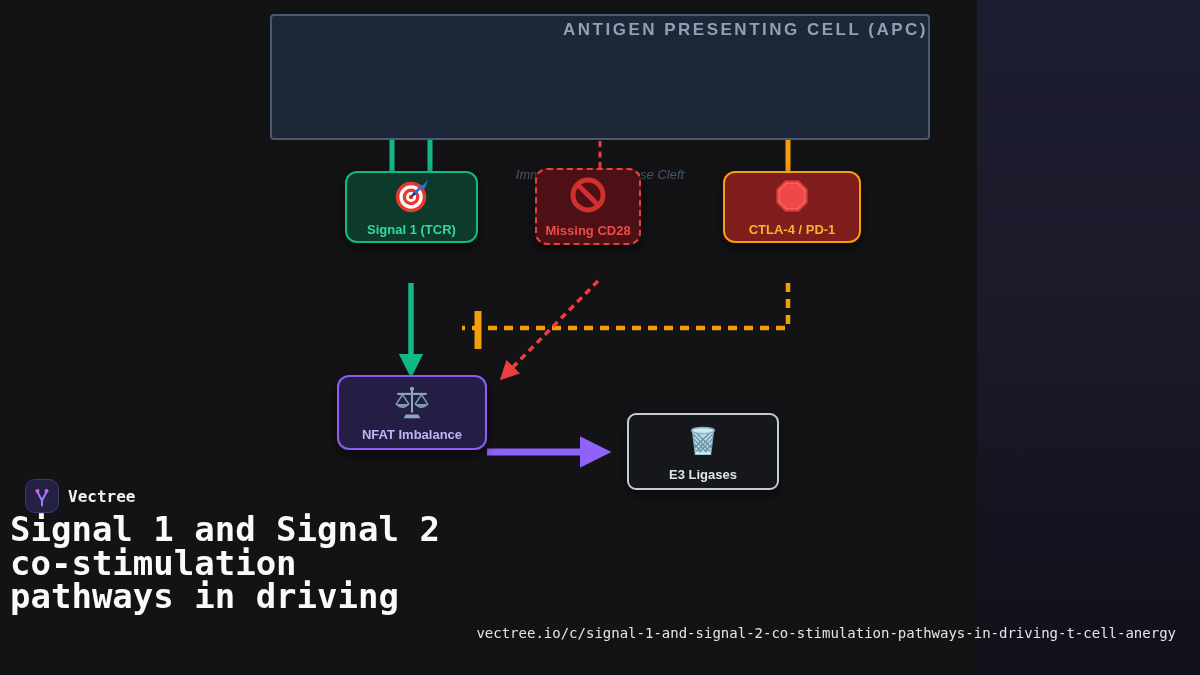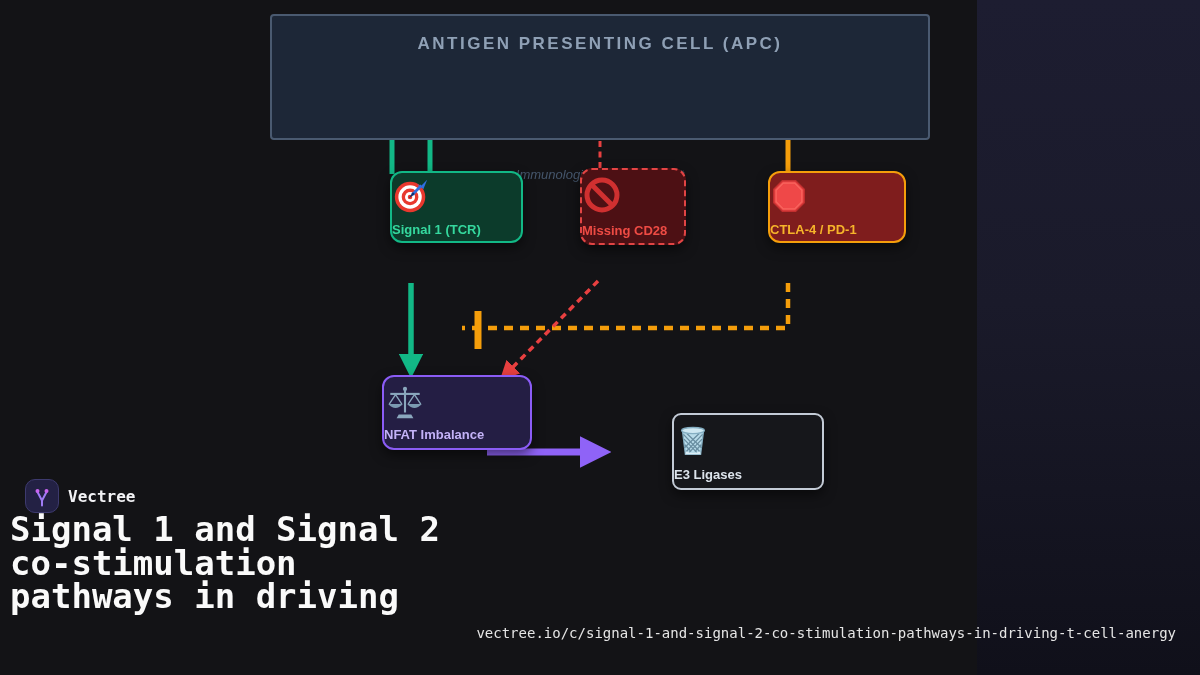--- a/index.html
+++ b/index.html
@@ -3,35 +3,35 @@
 <meta charset="utf-8">
 <style>
   html,body{margin:0;padding:0;background:#0c0c10;}
   .stage{position:relative;width:1200px;height:675px;background:#131316;overflow:hidden;
          font-family:"Liberation Sans",sans-serif;}
   .bg-strip{position:absolute;left:977px;top:0;width:223px;height:675px;
             background:linear-gradient(180deg,#1d1d31 0%,#1a1a2a 45%,#10101a 100%);}
   
   .apc-box{position:absolute;left:270px;top:14px;width:660px;height:126px;
            background:#1d2737;border:2px solid #4a5a70;border-radius:4px;box-sizing:border-box;z-index:1;}
-  .apc-title{margin-top:18px;text-align:center;font-size:17px;font-weight:bold;
+  .apc-title{margin-top:4px;text-align:right;font-size:17px;font-weight:bold;
              letter-spacing:2.5px;color:#8fa0b5;}
   .tcell-box{position:absolute;left:268px;top:237px;width:664px;height:309px;
              background:linear-gradient(180deg,#111b2c 0%,#16202f 100%);
              border:2px solid #3a4a60;border-radius:6px;box-sizing:border-box;z-index:1;}
   .tcell-title{position:absolute;left:0;right:0;bottom:22px;text-align:center;
                font-size:17px;font-weight:bold;letter-spacing:2.5px;color:#2d3a4f;}
   .cleft-label{position:absolute;left:440px;top:167px;width:320px;text-align:center;
                font-style:italic;font-size:13px;color:#45566c;z-index:2;}
   
   .wires{position:absolute;left:0;top:0;width:1200px;height:675px;z-index:3;pointer-events:none;}
   
-  .node{position:absolute;display:flex;flex-direction:column;align-items:flex-start;
+  .node{position:absolute;display:flex;flex-direction:column;align-items:center;
         justify-content:center;box-sizing:border-box;border-radius:12px;z-index:4;
-        box-shadow:0 5px 12px rgba(0,0,0,.5);margin-left:45px;}
+        box-shadow:0 5px 12px rgba(0,0,0,.5);}
   .node .lbl{font-size:13px;font-weight:bold;margin-top:3px;}
   .node-signal1{left:345px;top:171px;width:133px;height:72px;background:#0c3b2b;
                 border:2.5px solid #12b886;}
   .node-signal1 .lbl{color:#35d89e;}
   .node-cd28{left:535px;top:168px;width:106px;height:77px;background:#4d1014;
              border:2.5px dashed #e24444;}
   .node-cd28 .lbl{color:#ee4b44;}
   .node-ctla{left:723px;top:171px;width:138px;height:72px;background:#7f1d1d;
              border:2.5px solid #f59e0b;}
   .node-ctla .lbl{color:#f6b42a;}

